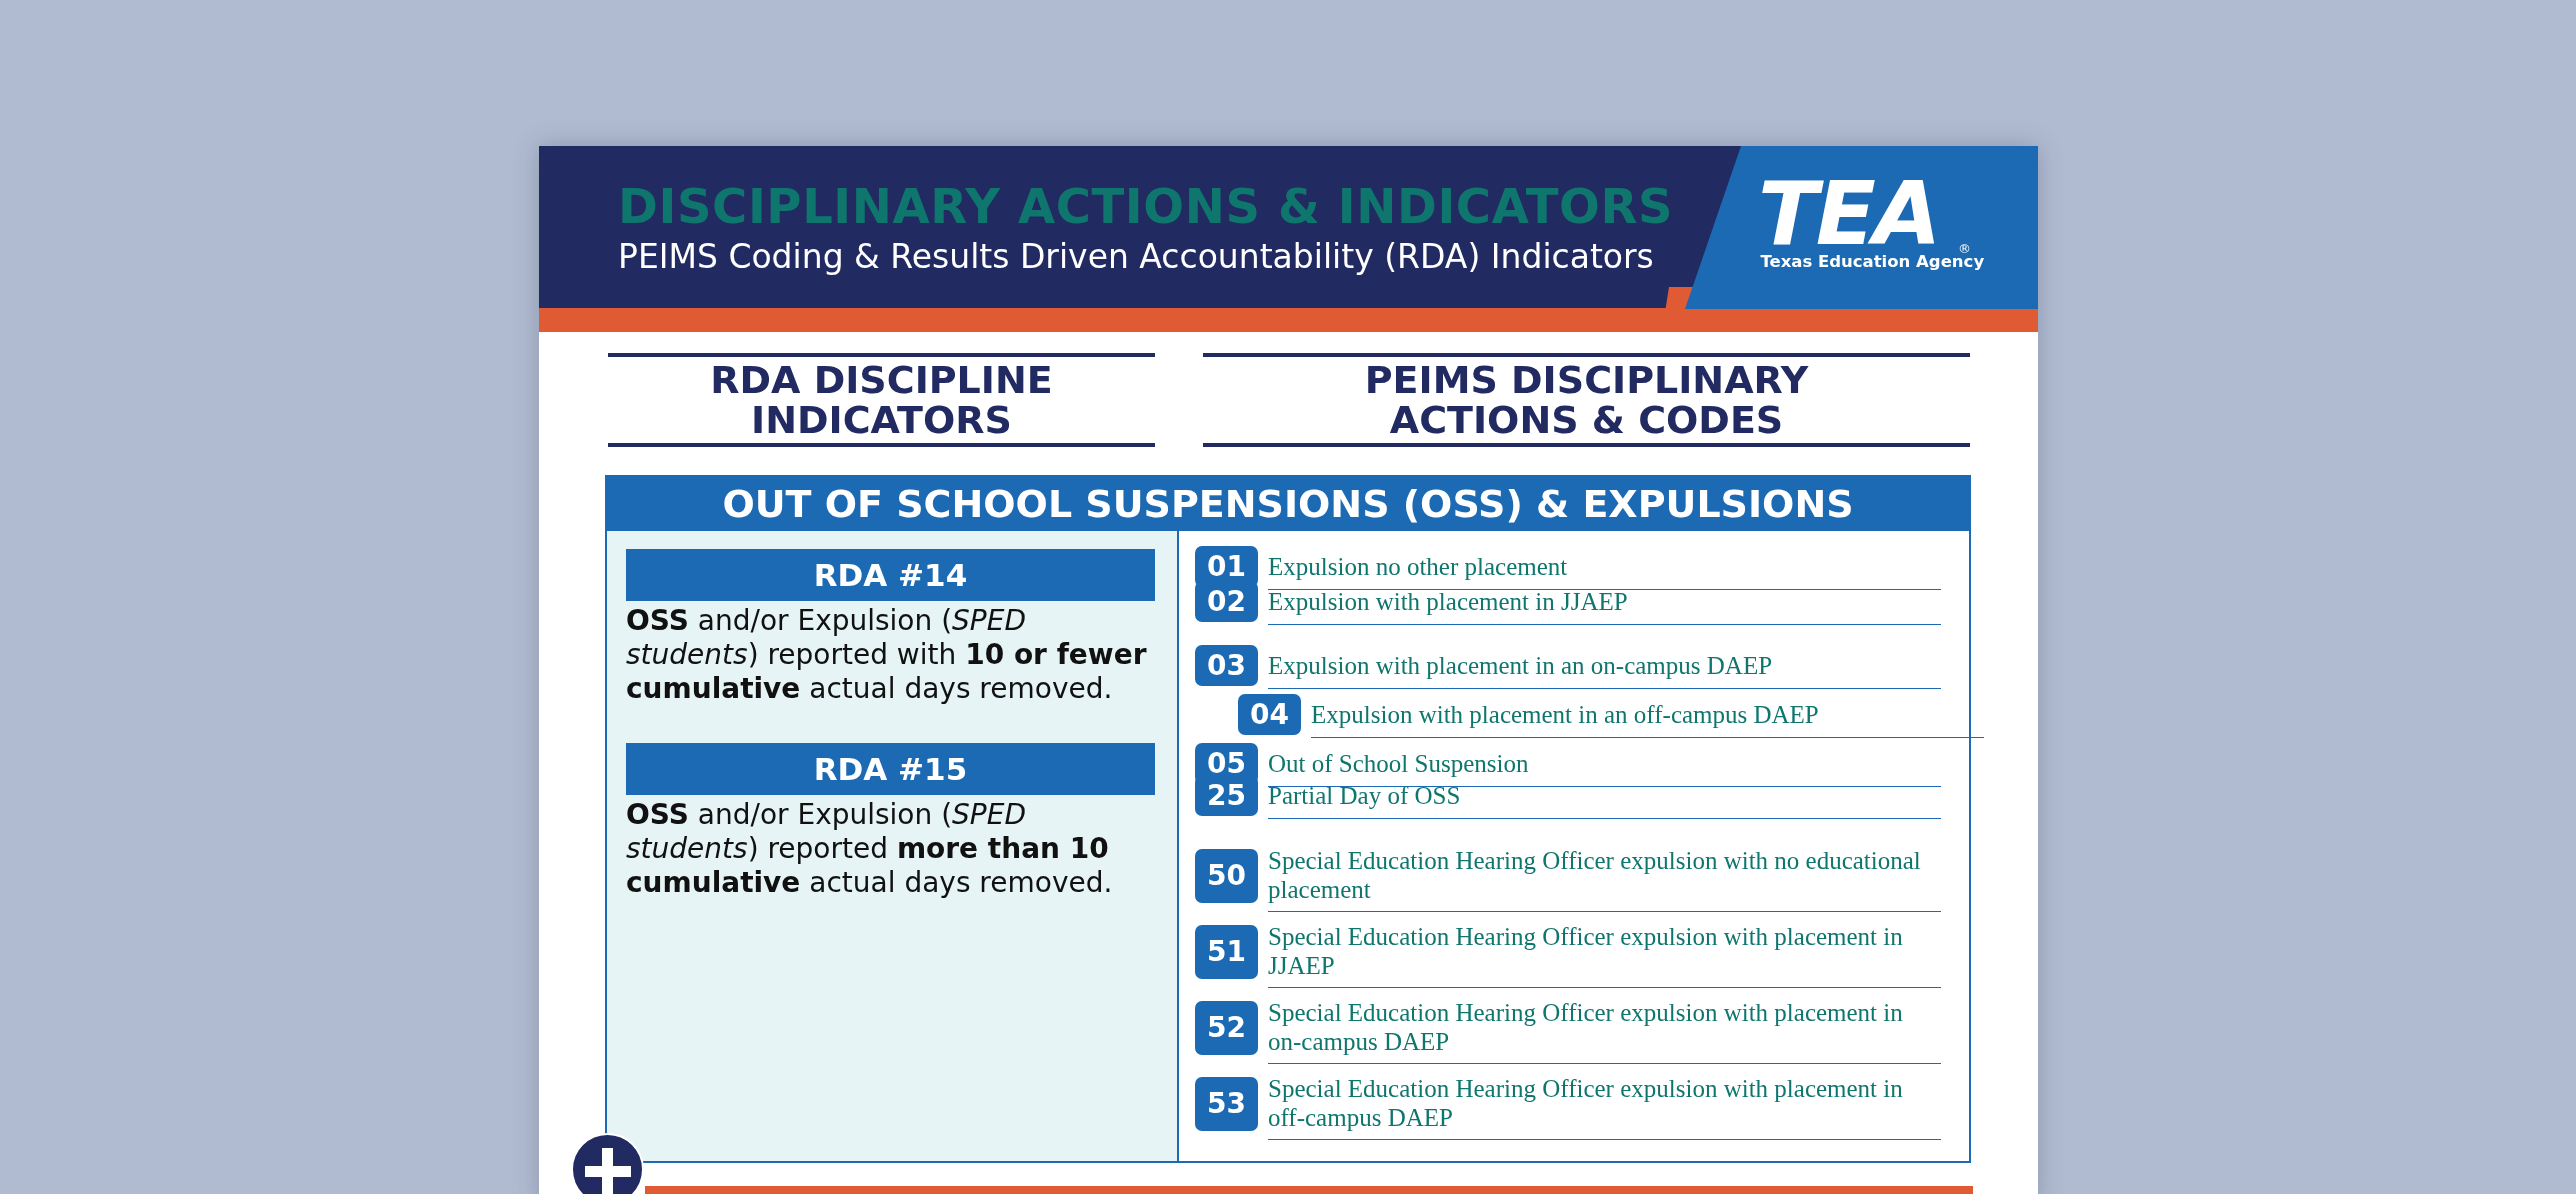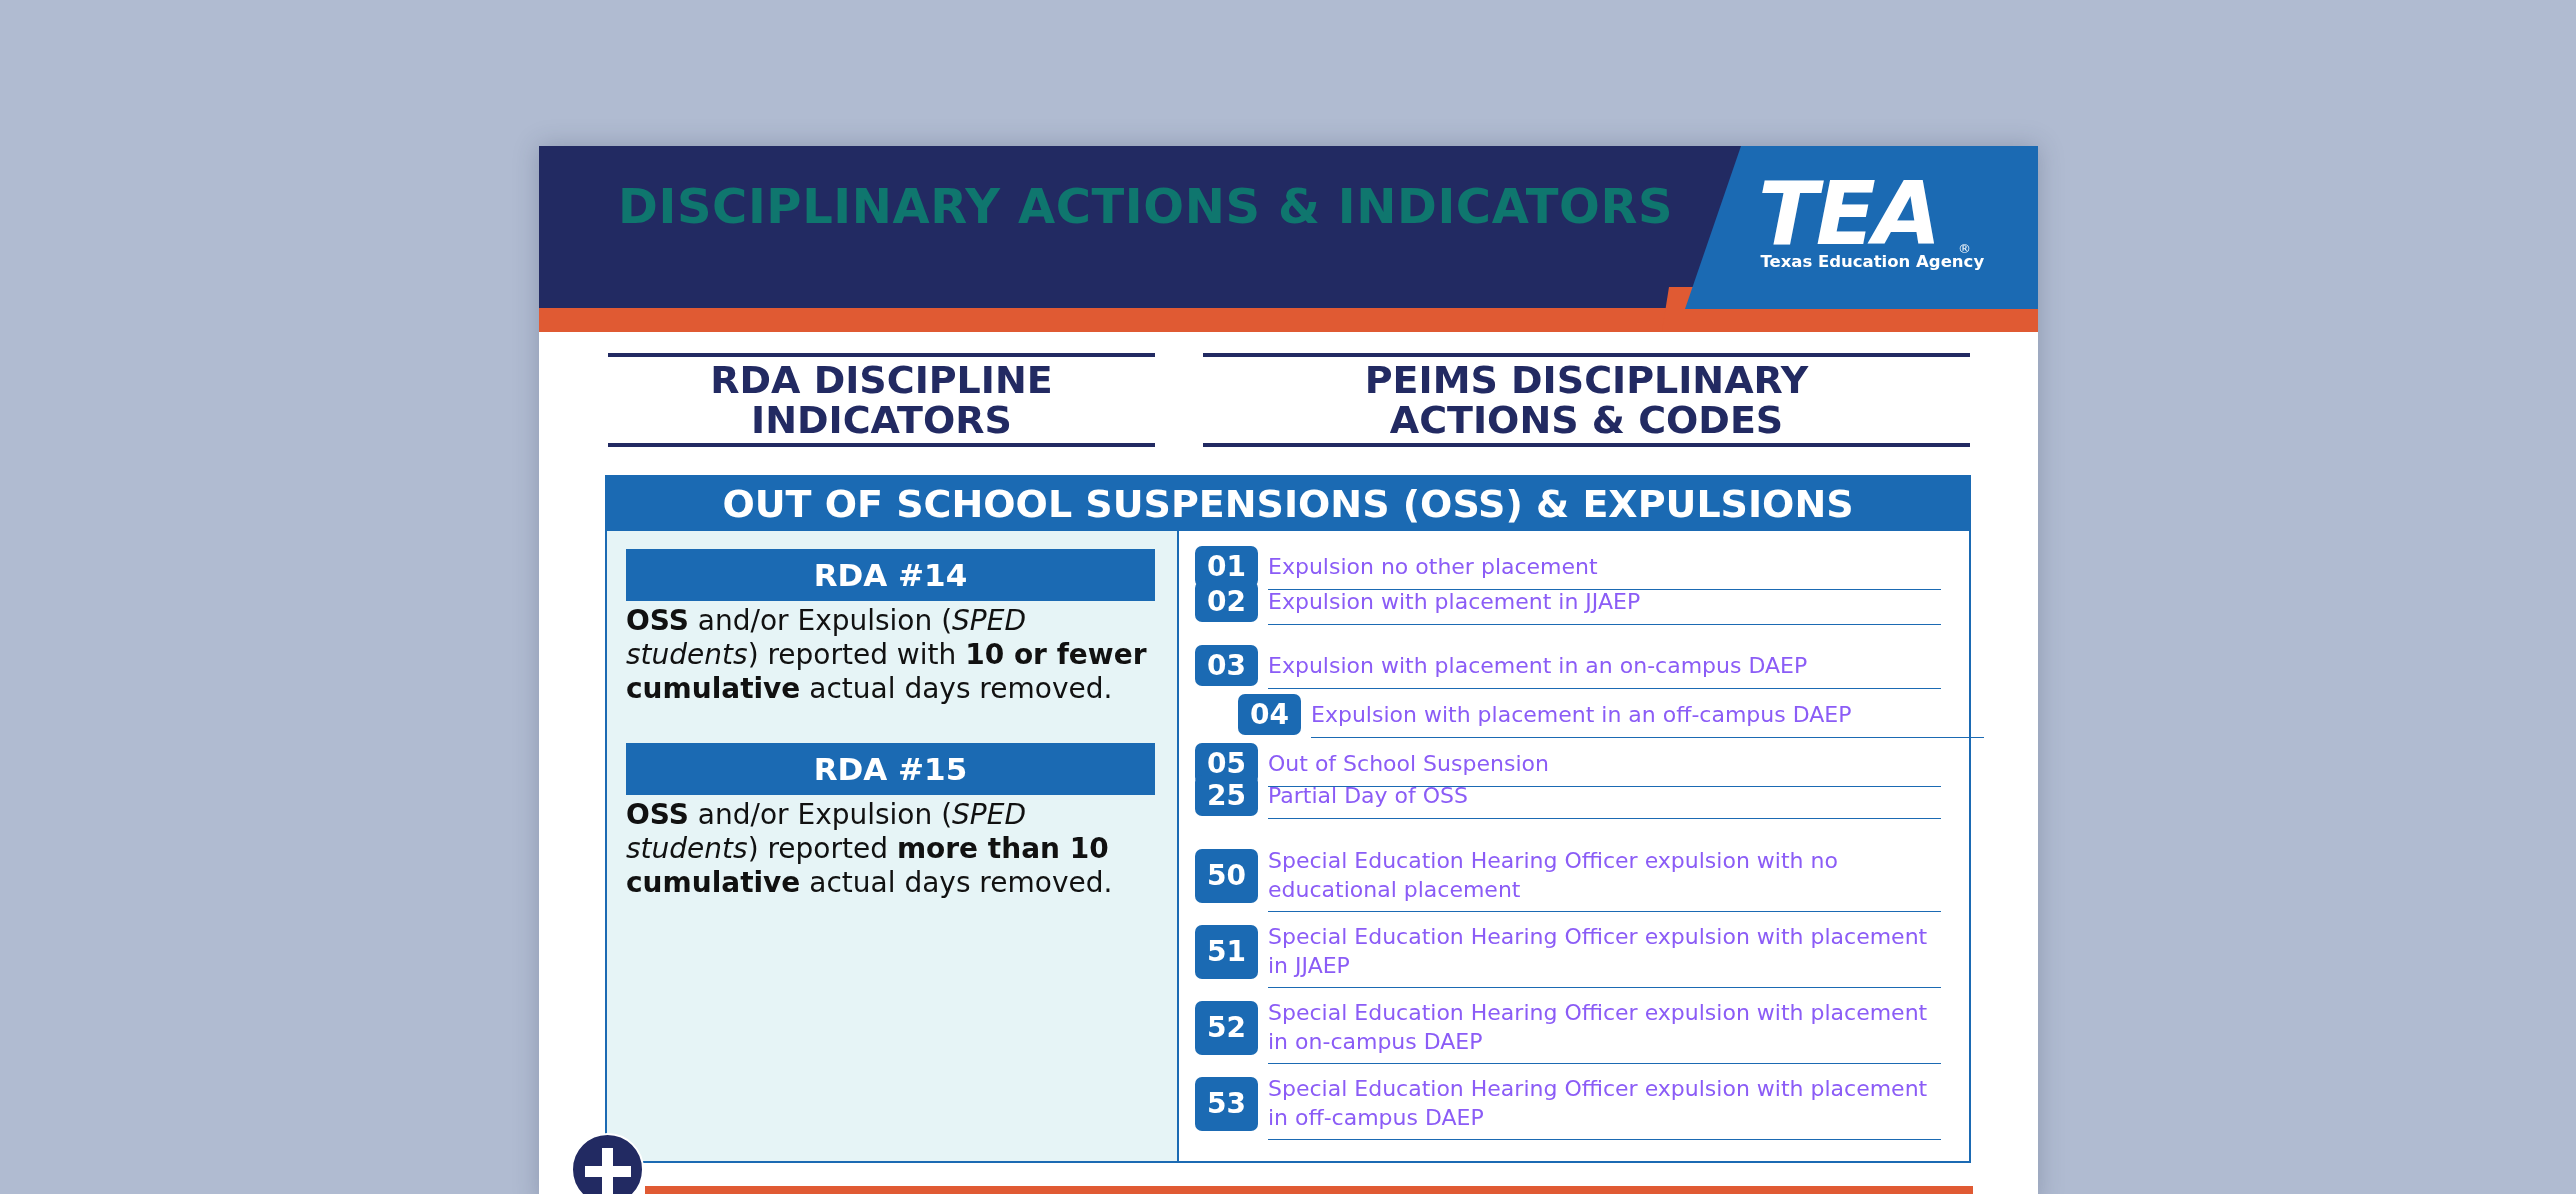--- a/index.html
+++ b/index.html
@@ -105,22 +105,22 @@
   .code-num {
     width: 63px; height: 41px; background: #1b6ab3; color: #fff;
     font-weight: bold; font-size: 28px; text-align: center; line-height: 41px;
     flex: none;
     border-radius: 7px;
   }
   .code-num.tall { height: 54px; line-height: 54px; }
   .code-text {
     position: absolute; left: 73px; right: 17.6px; top: 0; bottom: 0;
     border-bottom: 1.8px solid #1b6ab3;
-    font-size: 22px; line-height: 29px; color: #8b5cf6;
-    display: flex; align-items: center;
+    font-size: 25px; line-height: 29px; color: #0f766e;
+    display: flex; align-items: center; font-family: Liberation Serif, serif;
   }
   .plus-badge {
     position: absolute; left: 32px; top: 987px; width: 73px; height: 73px;
     border-radius: 50%; background: #222a62; border: 2.9px solid #fff;
     box-sizing: border-box;
   }
   .plus-badge::before, .plus-badge::after {
     content: ""; position: absolute; background: #fff;
   }
   .plus-badge::before { left: 29px; top: 13px; width: 10.6px; height: 47px; }
@@ -133,20 +133,21 @@
 </head>
 <body>
 
 <div class="page">
   <div class="header"></div>
   <div class="header-orange"></div>
   <div class="header-orange-right"></div>
   <div class="header-blue"></div>
 
   <div class="title">DISCIPLINARY ACTIONS &amp; INDICATORS</div>
+  <div class="subtitle">PEIMS Coding &amp; Results Driven Accountability (RDA) Indicators</div>
 
   <div class="logo">
     <div class="logo-text">TEA</div>
     <div class="logo-sub">Texas Education Agency</div>
     <div class="logo-reg">®</div>
   </div>
 
   <div class="col-head left">
     <div>RDA DISCIPLINE</div>
     <div>INDICATORS</div>

